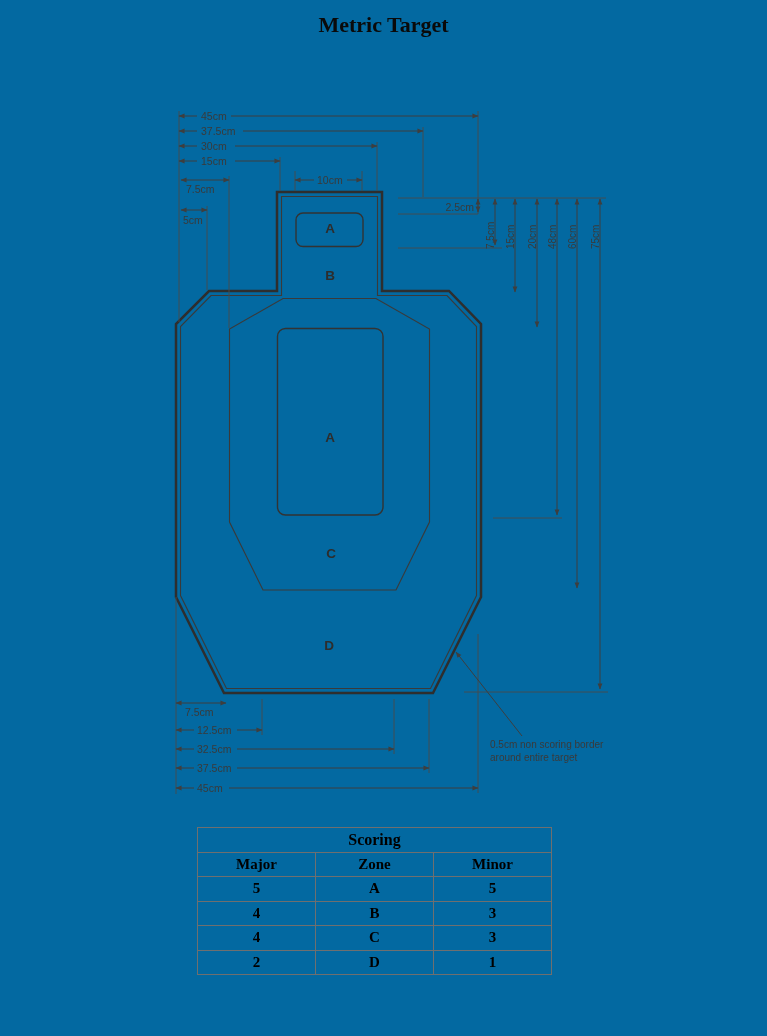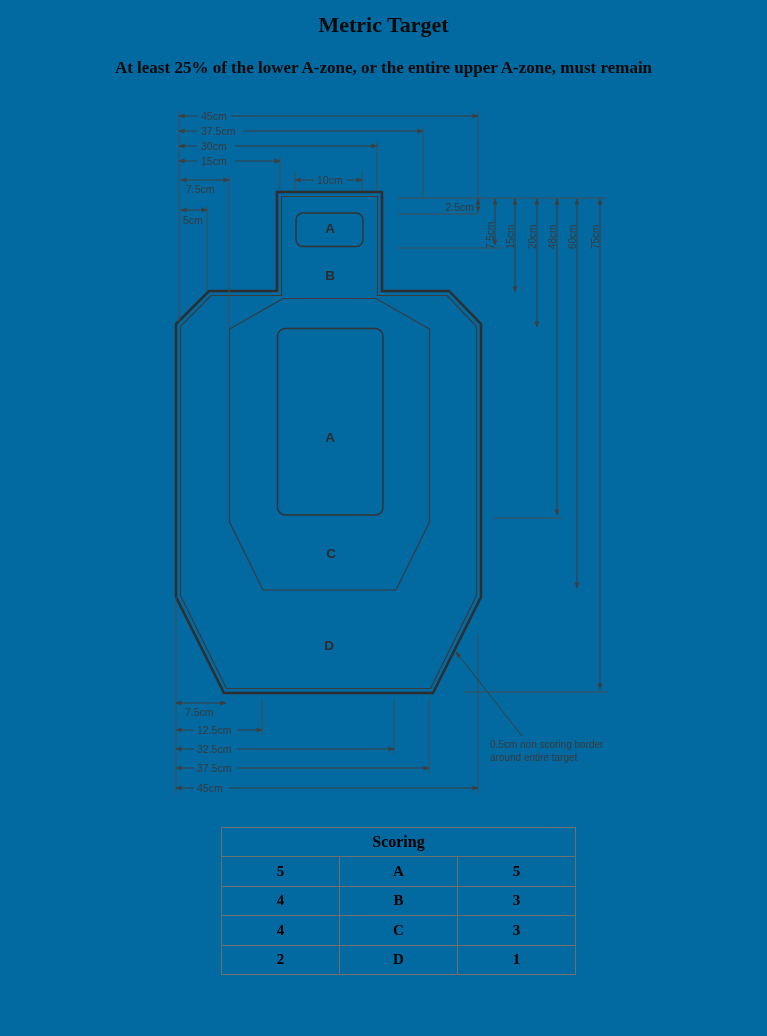--- a/index.html
+++ b/index.html
@@ -13,34 +13,33 @@
   svg text{font-family:"Liberation Sans", sans-serif;font-size:10.5px;fill:#3a3a3a;}
   svg text.zone{font-size:13.5px;font-weight:bold;fill:#2d2d2d;}
   svg text.rot{font-size:10px;}
   .dim{stroke:#3e3e3e;stroke-width:1;fill:none;}
   .ref{stroke:#4a4a4a;stroke-width:0.9;fill:none;}
   .outline{stroke:#2e2e2e;stroke-width:2.5;fill:none;stroke-linejoin:miter;}
   .inline{stroke:#3a3a3a;stroke-width:1.1;fill:none;}
   .azone{stroke:#333333;stroke-width:1.4;fill:none;}
   table.scoring{position:absolute;left:197px;top:827px;width:355px;height:148px;
         border-collapse:collapse;text-align:center;
-        font-family:"Liberation Serif", serif;font-weight:bold;color:#000;margin-left:24px;}
+        font-family:"Liberation Serif", serif;font-weight:bold;color:#000;}
   table.scoring td,table.scoring th{border:1px solid #6f6f6f;font-size:15px;
         padding:0;height:23px;font-weight:bold;}
   table.scoring .cap{font-size:16px;}
   table.scoring col{width:118px;}
 </style>
 </head>
 <body>
 
 <div id="page">
 
   <div class="title">Metric Target</div>
   <div class="subtitle">
-    <div>At least 25% of the lower A-zone, or the entire upper A-zone, must remain</div>
   </div>
 
   <svg width="767" height="1036" viewBox="0 0 767 1036">
     <defs>
       <marker id="ah" viewBox="0 0 10 10" refX="9.3" refY="5" markerWidth="8.5" markerHeight="6" orient="auto-start-reverse">
         <path d="M0,1 L10,5 L0,9 Z" fill="#3e3e3e"></path>
       </marker>
     </defs>
 
     <g>
@@ -156,20 +155,25 @@
     <colgroup>
         <col>
         <col>
         <col>
       </colgroup>
     <tbody>
         <tr>
       <td colspan="3" class="cap">Scoring</td>
     </tr>
     <tr>
+      <td>Major</td>
+      <td>Zone</td>
+      <td>Minor</td>
+    </tr>
+    <tr>
       <td>5</td>
       <td>A</td>
       <td>5</td>
     </tr>
     <tr>
       <td>4</td>
       <td>B</td>
       <td>3</td>
     </tr>
     <tr>

